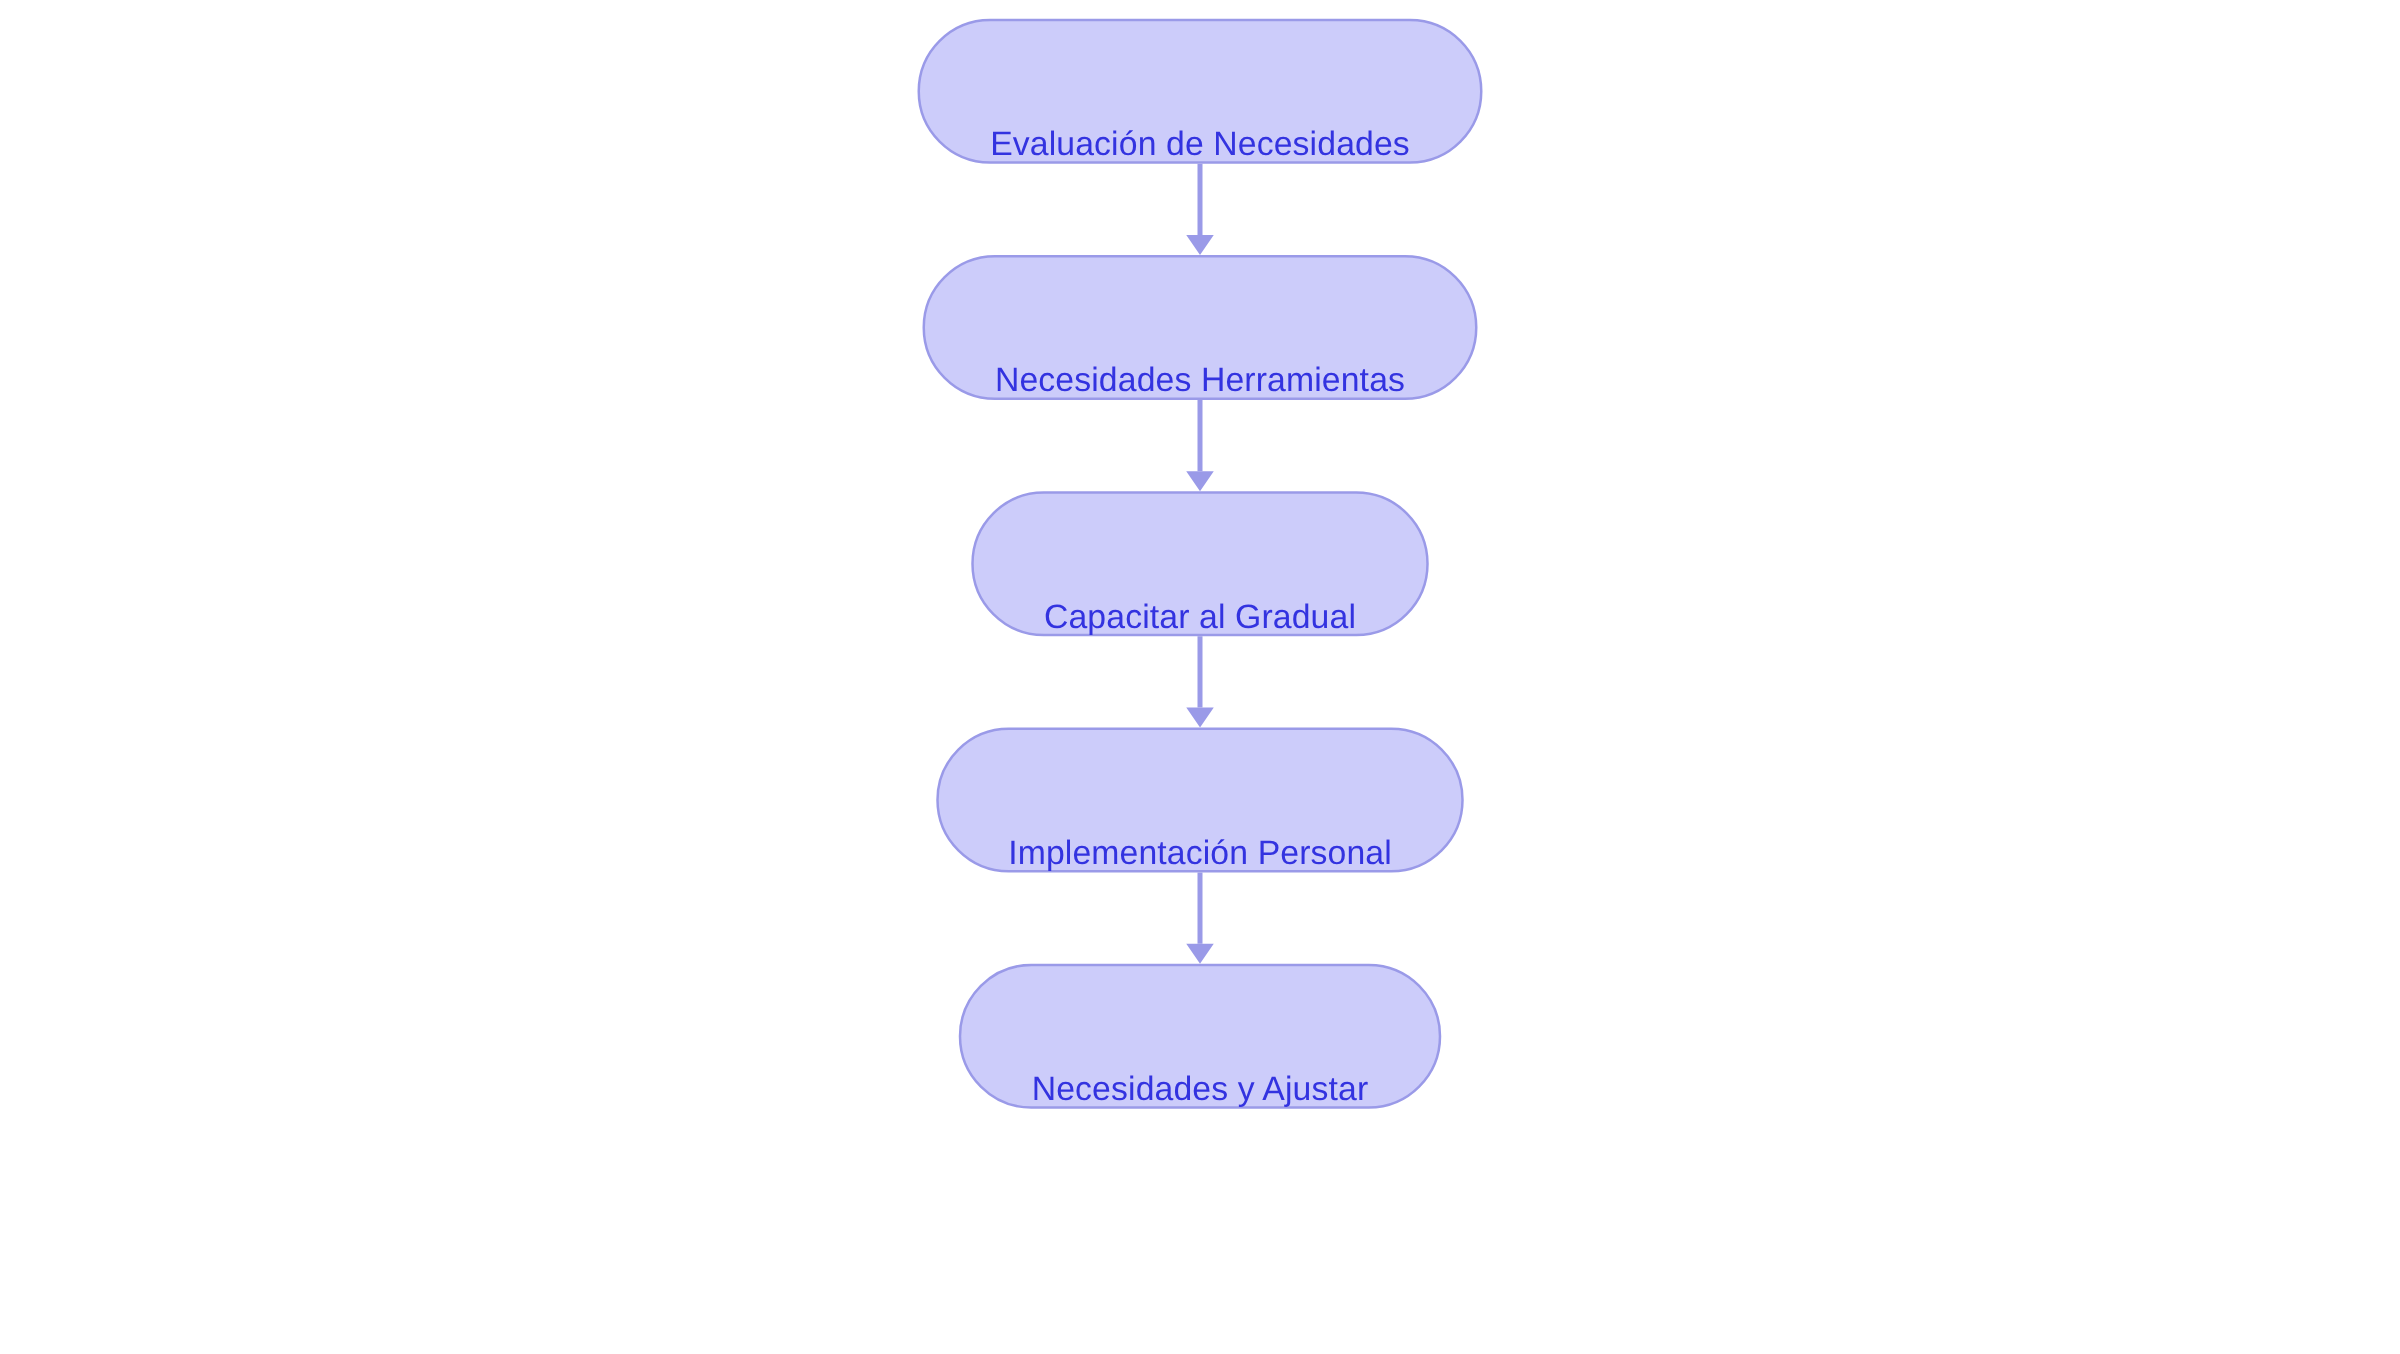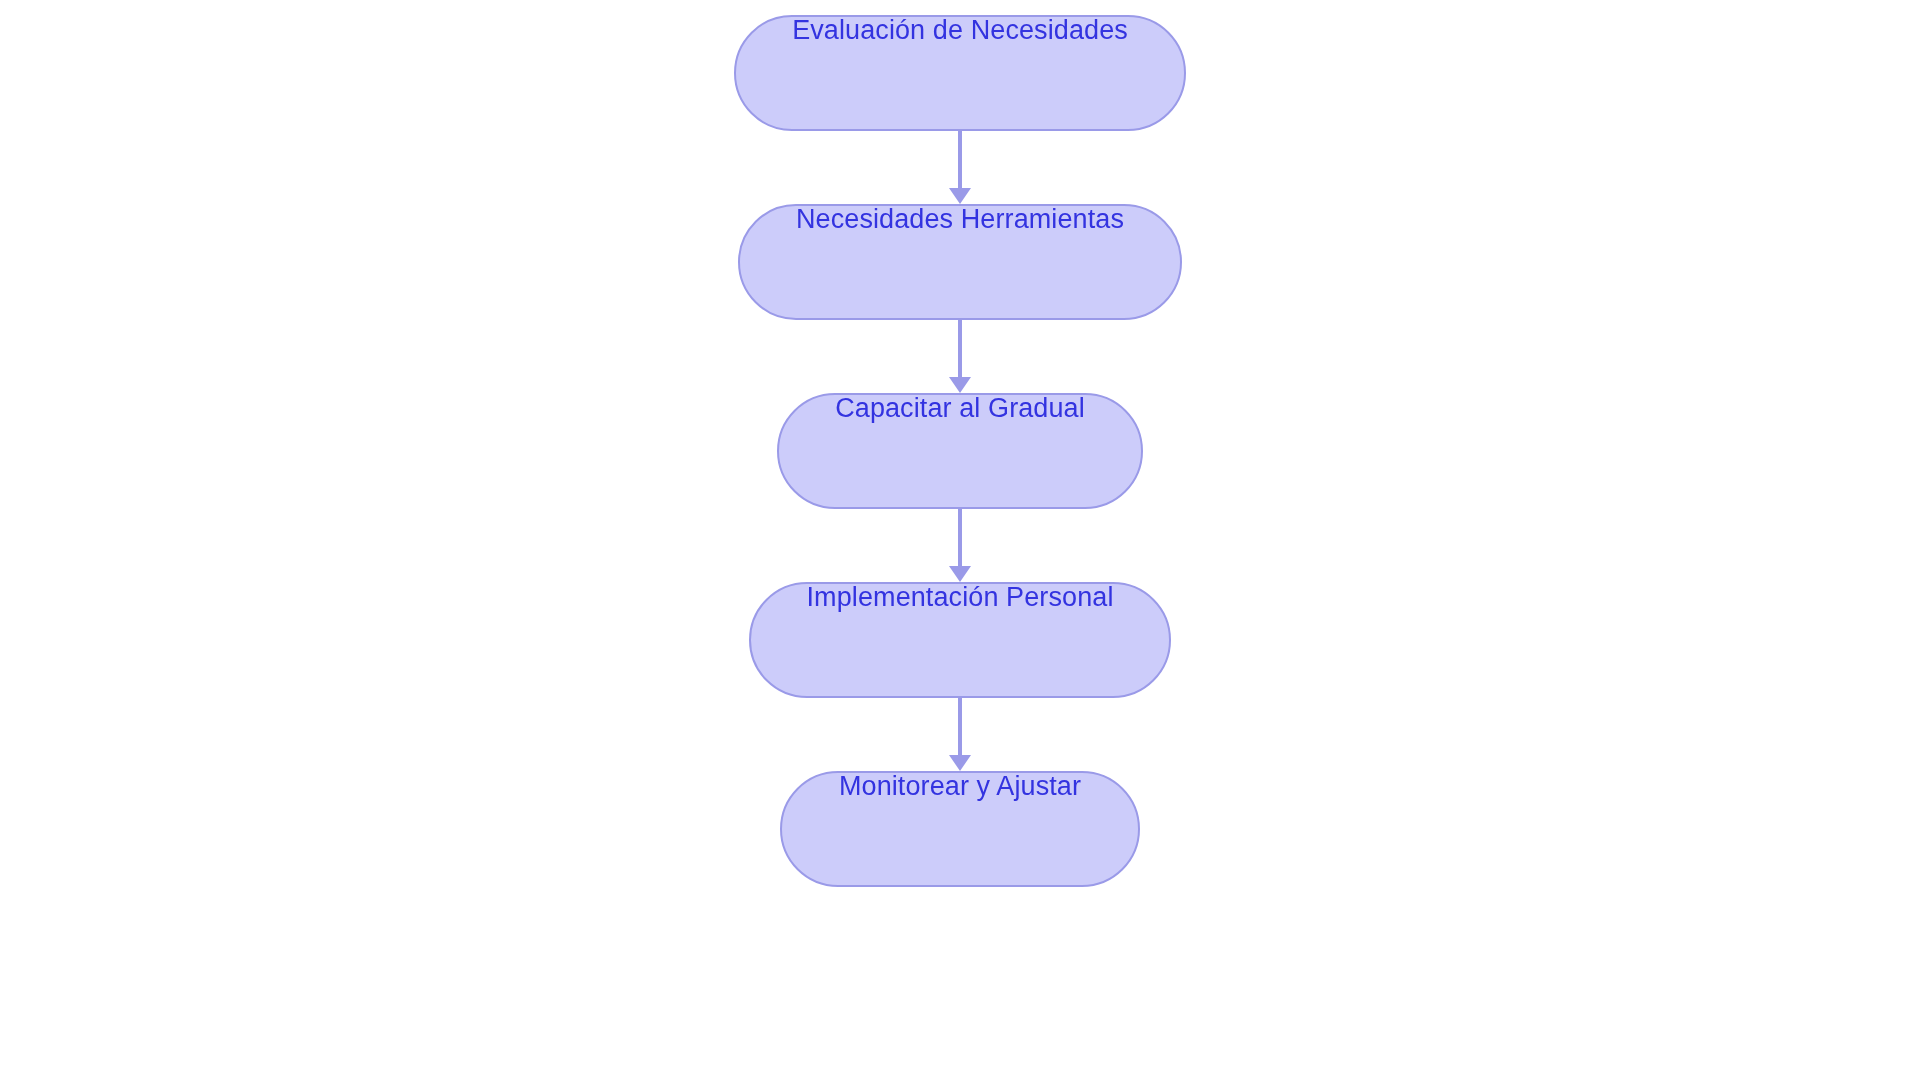--- a/index.html
+++ b/index.html
@@ -26,21 +26,21 @@
     padding-top: 15px;
   }
 
   
   .node {
     box-sizing: border-box;
     height: 116px;
     min-width: 360px;
     padding: 0 56px;
     display: flex;
-    align-items: flex-start;
+    align-items: flex-end;
     justify-content: center;
     background: #ccccfa;
     border: 2px solid #9a9ae8;
     border-radius: 58px;
     white-space: nowrap;
   }
 
   .node-label {
     font-size: 27px;
     font-weight: 400;
@@ -111,16 +111,16 @@
   <div class="node">
     <span class="node-label">Implementación Personal</span>
   </div>
 
   <div class="connector">
     <div class="connector-line"></div>
     <div class="connector-arrow"></div>
   </div>
 
   <div class="node">
-    <span class="node-label">Monitorear y Ajustar</span>
+    <span class="node-label">Necesidades y Ajustar</span>
   </div>
 
 </div>
 
 </body></html>

